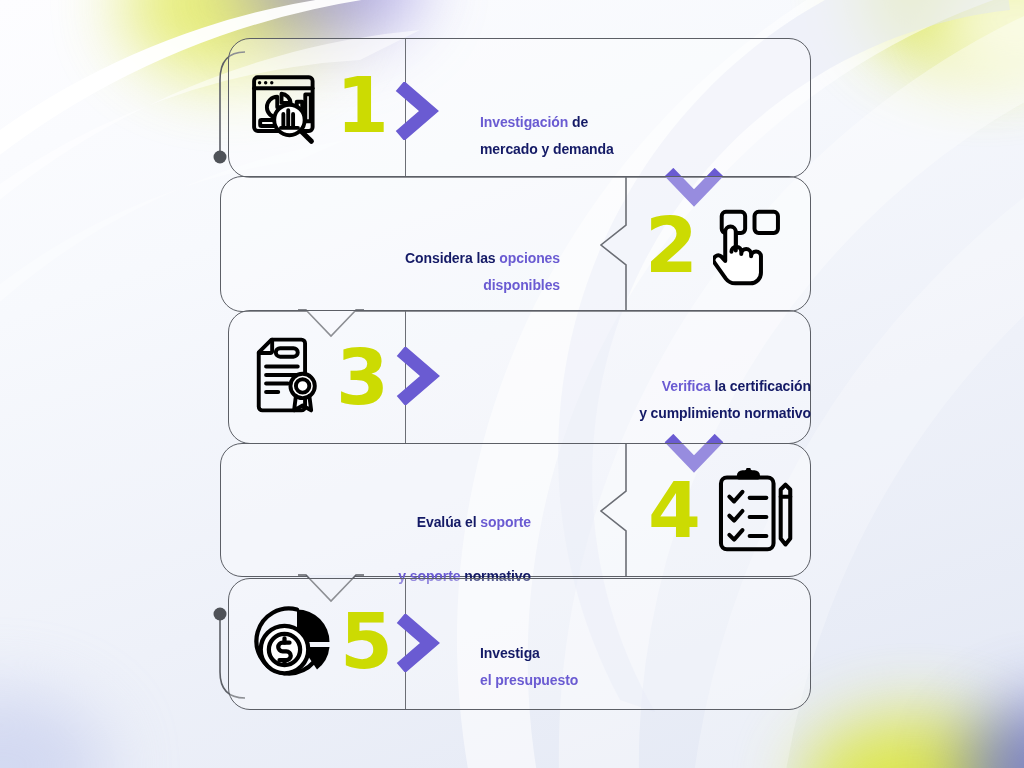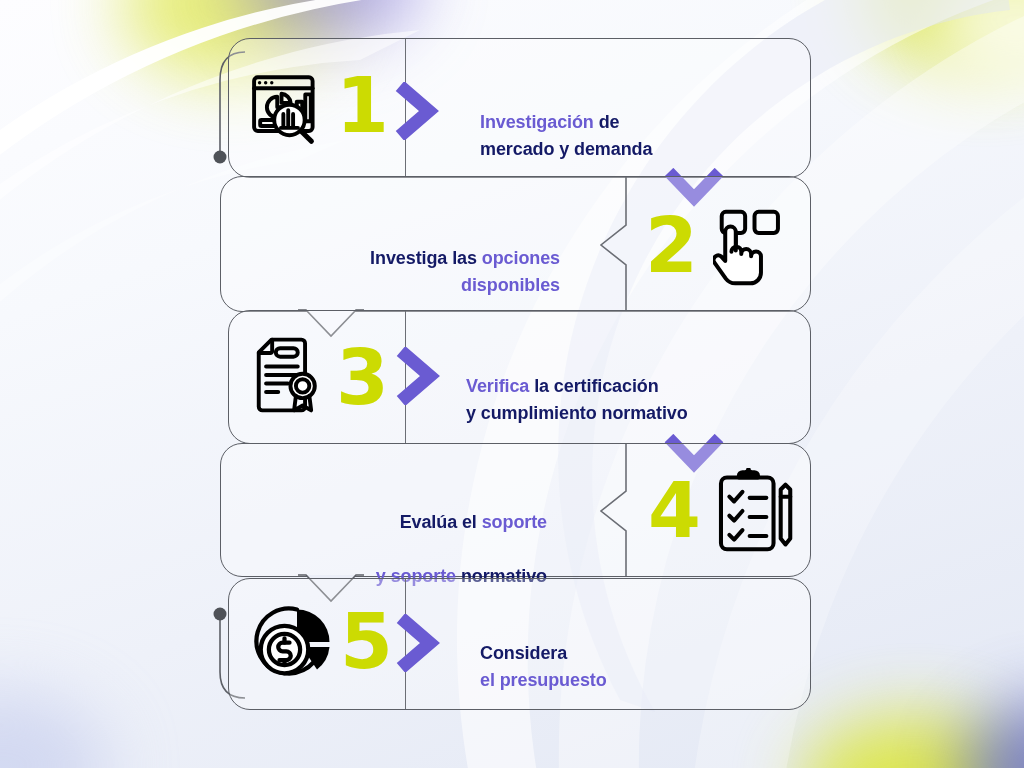--- a/index.html
+++ b/index.html
@@ -53,21 +53,21 @@
     color:#ccdb02;
     font-weight:800;
     font-size:76px;
     line-height:76px;
     letter-spacing:-2px;
     font-family:"DejaVu Sans", sans-serif;
     user-select:none;
   }
   .txt{
     position:absolute;
-    font-size:18px;
+    font-size:14px;
     line-height:27px;
     font-weight:700;
     color:#141a66;
     letter-spacing:-0.1px;
     font-family:"Liberation Sans", sans-serif;
     white-space:pre-line;
   }
   .txt .hl{color:#6a5bd2;}
   .txt.right-al{text-align:right;}
 
@@ -166,21 +166,21 @@
         <path d="M37 0 L37 48 L12 68 L37 88 L37 136" fill="none" stroke="#6B6E75" stroke-width="1.6" vector-effect="non-scaling-stroke"></path>
       </svg>
     </div>
   </div>
 
   <svg class="chev" style="left:298px;top:308px;width:66px;height:34px;" viewBox="0 0 66 34">
     <path d="M0 2 L8 2 L33 28 L58 2 L66 2" fill="#f5f7fc" stroke="#5C5F66" stroke-width="1.6" stroke-linejoin="miter"></path>
   </svg>
 
   <div class="txt right-al" style="left:270px;top:218px;width:290px;">
-    <span>Investiga las</span><span class="hl"> opciones
+    <span>Considera las</span><span class="hl"> opciones
 disponibles</span>
   </div>
 
   <div class="num" style="left:645px;top:208px;">2</div>
 
   <svg class="icon" style="left:713px;top:206px;width:76px;height:82px;" viewBox="0 0 64 70">
     <g fill="none" stroke="#000" stroke-width="3.4" stroke-linejoin="round" stroke-linecap="round">
       <rect x="7" y="5" width="20" height="18" rx="3.5"></rect>
       <rect x="35" y="5" width="20" height="18" rx="3.5"></rect>
       <path d="M19 22 v16"></path>
@@ -205,42 +205,42 @@
       <path d="M36.5 49 L35 61 L42 57 L49 61 L47.5 49"></path>
     </g>
   </svg>
 
   <div class="num" style="left:336px;top:340px;">3</div>
 
   <svg class="chev" style="left:396px;top:347px;width:50px;height:58px;" viewBox="0 0 50 58">
     <path d="M5 4 L34 29 L5 54" fill="none" stroke="#6A5BD2" stroke-width="13" stroke-linejoin="miter" stroke-linecap="butt"></path>
   </svg>
 
-  <div class="txt" style="left:466px;top:346px;width:345px;">
+  <div class="txt" style="left:466px;top:346px;width:345px;text-align:right;">
     <span class="hl">Verifica</span><span> la certificación
 y cumplimiento normativo</span>
   </div>
 
   <svg class="chev" style="left:663px;top:434px;width:62px;height:40px;" viewBox="0 0 62 40">
     <path d="M6 4 L31 30 L56 4" fill="none" stroke="#6A5BD2" stroke-width="12" stroke-linejoin="miter" stroke-linecap="butt"></path>
   </svg>
 
   <div class="card" style="left:220px;top:443px;width:591px;height:134px;">
     <div class="card-inner">
       <svg class="notch-wrap" style="left:368px;width:42px;" viewBox="0 0 42 134" preserveAspectRatio="none">
         <path d="M37 0 L37 47 L12 67 L37 87 L37 134" fill="none" stroke="#6B6E75" stroke-width="1.6" vector-effect="non-scaling-stroke"></path>
       </svg>
     </div>
   </div>
 
   <svg class="chev" style="left:298px;top:573px;width:66px;height:34px;" viewBox="0 0 66 34">
     <path d="M0 2 L8 2 L33 28 L58 2 L66 2" fill="#eceff8" stroke="#5C5F66" stroke-width="1.6" stroke-linejoin="miter"></path>
   </svg>
 
-  <div class="txt right-al" style="left:266px;top:482px;width:281px;">
+  <div class="txt right-al" style="left:250px;top:482px;width:281px;">
     <span>Evalúa el</span><span class="hl"> soporte</span><br>
     <span class="hl">y soporte</span><span> normativo</span>
   </div>
 
   <div class="num" style="left:648px;top:473px;">4</div>
 
   <svg class="icon" style="left:716px;top:468px;width:84px;height:86px;" viewBox="0 0 70 72">
     <g fill="none" stroke="#000" stroke-width="3.4" stroke-linejoin="round" stroke-linecap="round">
       <rect x="4" y="8" width="44" height="60" rx="5"></rect>
       <path d="M19 8 v-1.5 a3 3 0 0 1 3 -3 h2 a3 3 0 0 0 3 -3 a3 3 0 0 0 3 3 h2 a3 3 0 0 1 3 3 V8 Z" fill="#000"></path>
@@ -271,17 +271,17 @@
     </g>
   </svg>
 
   <div class="num" style="left:340px;top:604px;">5</div>
 
   <svg class="chev" style="left:396px;top:614px;width:50px;height:58px;" viewBox="0 0 50 58">
     <path d="M5 4 L34 29 L5 54" fill="none" stroke="#6A5BD2" stroke-width="13" stroke-linejoin="miter" stroke-linecap="butt"></path>
   </svg>
 
   <div class="txt" style="left:480px;top:613px;width:320px;">
-    <span>Considera</span><span class="hl">
+    <span>Investiga</span><span class="hl">
 el presupuesto</span>
   </div>
 
 </div>
 
 </body></html>

